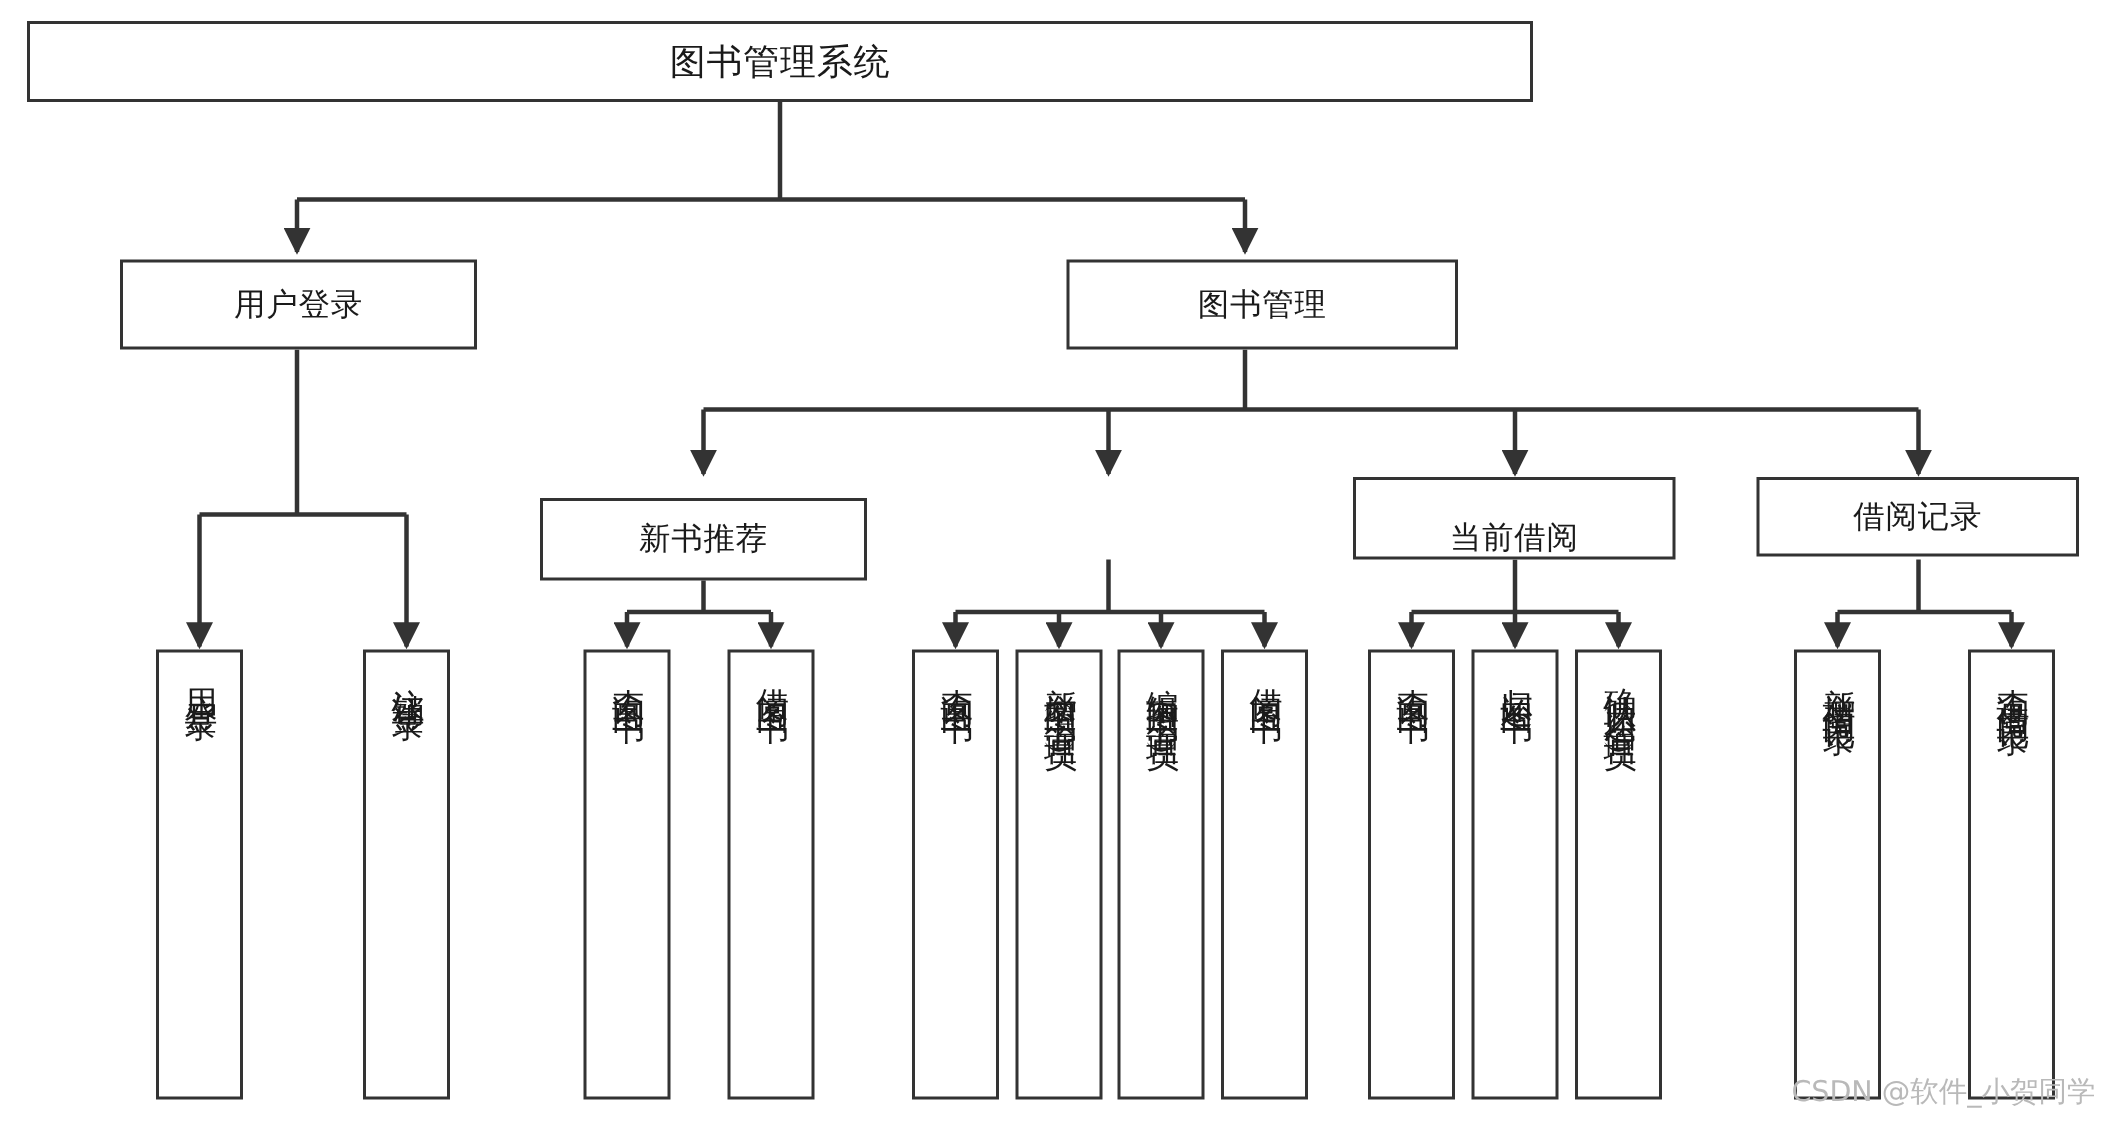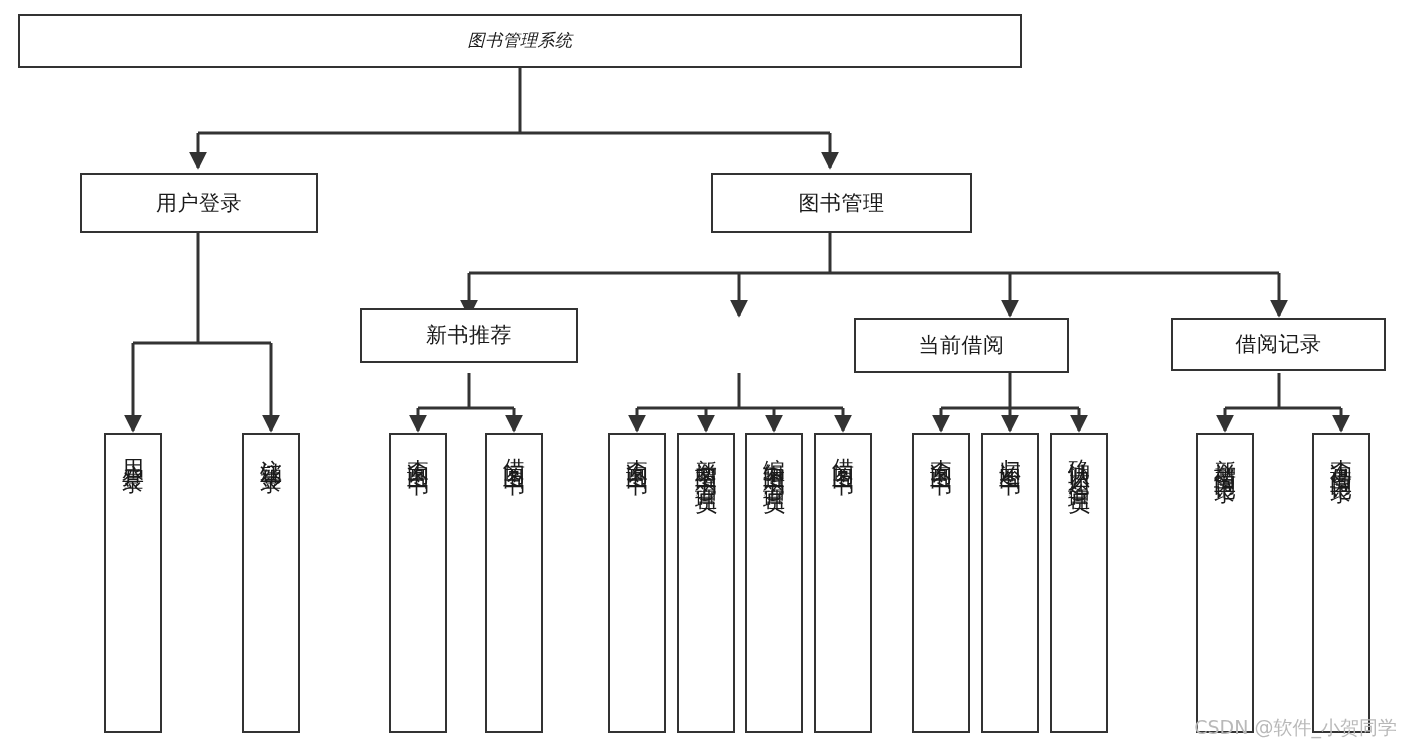--- a/index.html
+++ b/index.html
@@ -41,22 +41,21 @@
     line-height: 1.25;
     color: #1a1a1a;
     white-space: nowrap;
   }
   
   .node.horiz .node-label {
     font-size: 21px;
     letter-spacing: 0.5px;
   }
   .node.root .node-label {
-    font-size: 17px;
-    font-style: italic;
+    font-size: 24px;
   }
   
   .node.vert {
     align-items: flex-start;
     justify-content: center;
     padding-top: 6px;
   }
   .node.vert .node-label {
     writing-mode: vertical-rl;
     text-orientation: upright;
@@ -135,26 +134,26 @@
   </div>
 
   <div class="node horiz" style="left:80px; top:173px; width:238px; height:60px;">
     <span class="node-label">用户登录</span>
   </div>
 
   <div class="node horiz" style="left:711px; top:173px; width:261px; height:60px;">
     <span class="node-label">图书管理</span>
   </div>
 
-  <div class="node horiz" style="left:360px; top:308px; width:218px; height:55px;">
+  <div class="node horiz" style="left:360px; top:332px; width:218px; height:55px;">
     <span class="node-label">新书推荐</span>
   </div>
 
 
-  <div class="node horiz" style="left:854px; top:318px; width:215px; height:55px;">
+  <div class="node horiz" style="left:902px; top:318px; width:215px; height:55px;align-items:flex-end;">
     <span class="node-label">当前借阅</span>
   </div>
 
   <div class="node horiz" style="left:1171px; top:318px; width:215px; height:53px;">
     <span class="node-label">借阅记录</span>
   </div>
 
   <div class="node vert" style="left:104px; top:433px; width:58px; height:300px;">
     <span class="node-label">用户登录</span>
   </div>

